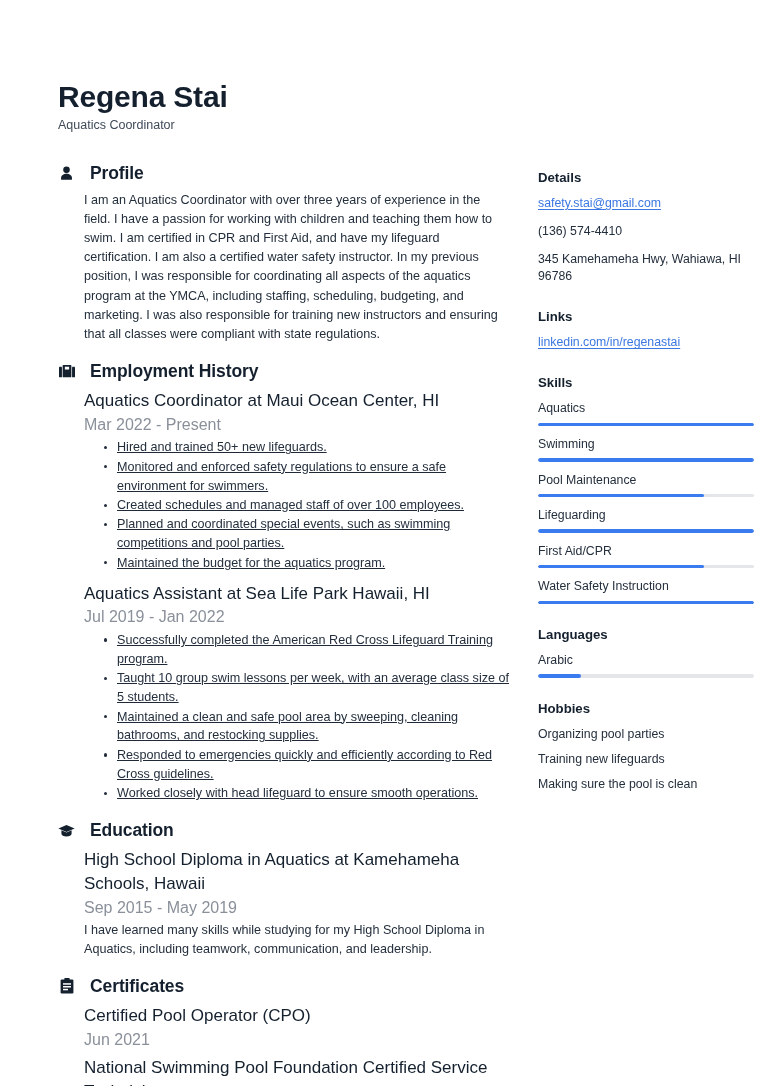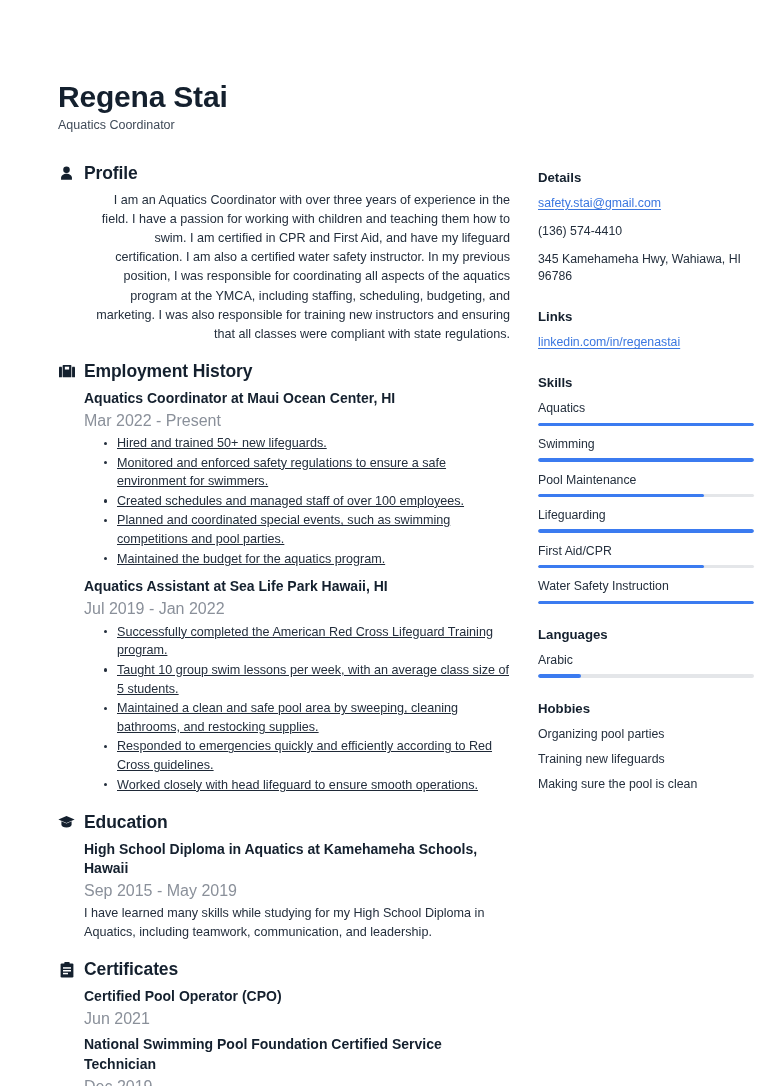--- a/index.html
+++ b/index.html
@@ -61,21 +61,21 @@
     margin-left: 18px;
     padding-top: 6px;
   }
 
   
   .section { margin-bottom: 17px; }
 
   .section-head {
     display: flex;
     align-items: center;
-    gap: 9px;
+    gap: 15px;
     margin-bottom: 7px;
   }
 
   .section-icon {
     width: 17px;
     height: 17px;
     display: flex;
     align-items: center;
     justify-content: center;
     color: #14202e;
@@ -90,29 +90,28 @@
     letter-spacing: -0.1px;
     line-height: 1.2;
   }
 
   .section-body { padding-left: 26px; }
 
   .para {
     font-size: 12.6px;
     line-height: 1.52;
     color: #242f3d;
-    text-align: right;
   }
 
   .entry { margin-bottom: 2px; }
   .entry + .entry { margin-top: 9px; }
 
   .entry-title {
-    font-size: 14px;
-    font-weight: 700;
+    font-size: 17px;
+    font-weight: 400;
     color: #14202e;
     line-height: 1.4;
   }
 
   .entry-date {
     font-size: 16px;
     color: #8a909a;
     margin-top: 1px;
     margin-bottom: 3px;
     line-height: 1.35;

